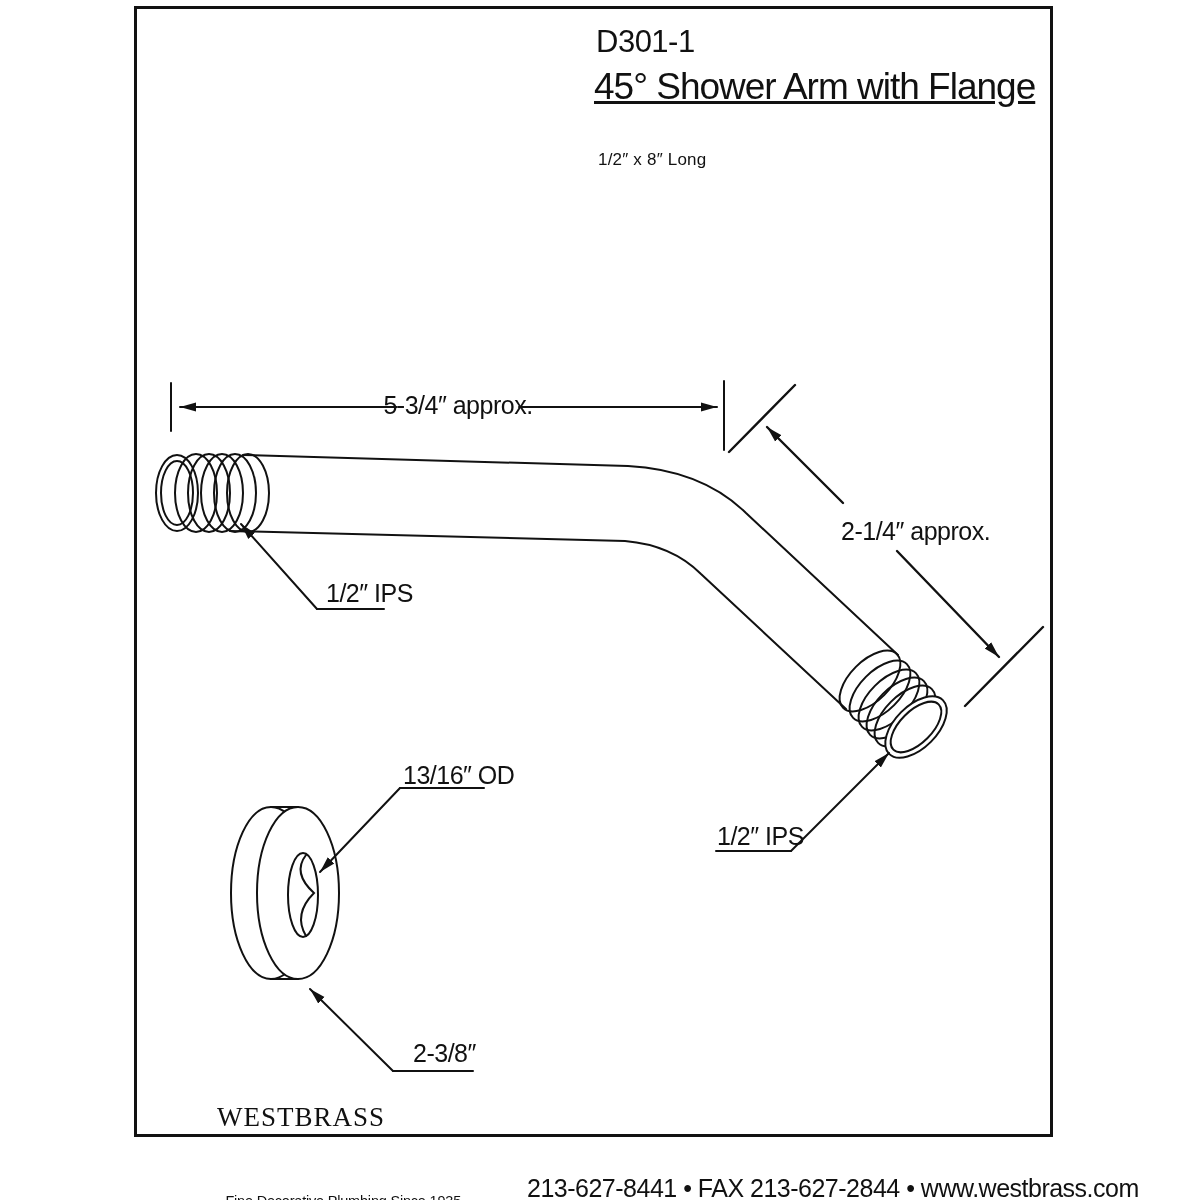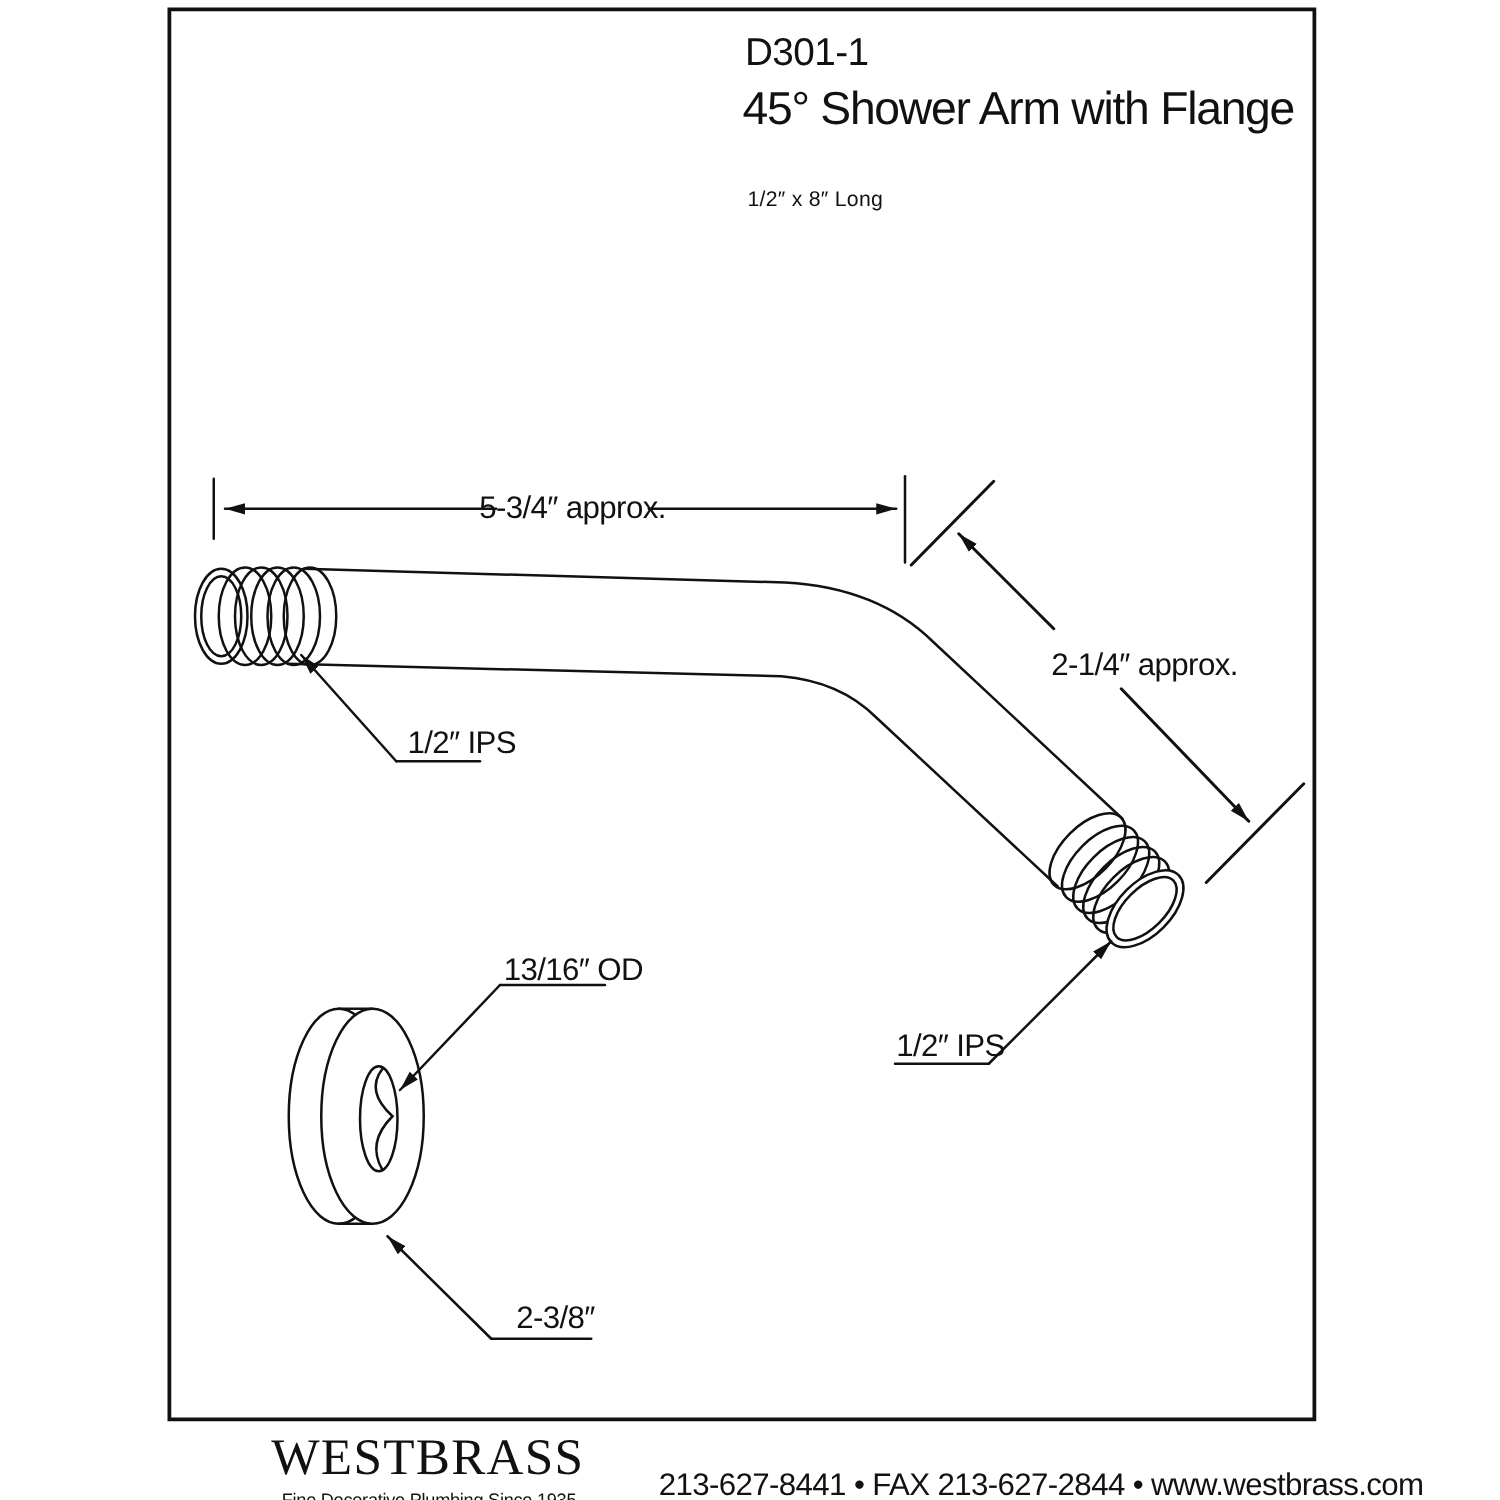--- a/index.html
+++ b/index.html
@@ -33,20 +33,21 @@
     left: 596px; top: 24px;
     font-size: 31px;
     letter-spacing: -0.5px;
     white-space: nowrap;
   }
   .title-product {
     left: 594px; top: 66px;
     font-size: 37px;
     letter-spacing: -1px;
     white-space: nowrap;
+    text-decoration: underline;
   }
   .title-size {
     left: 598px; top: 118px;
     font-size: 17px;
     letter-spacing: 0.2px;
     white-space: nowrap;
     margin-top: 32px;
   }
 
   svg.drawing {
@@ -65,23 +66,23 @@
   svg.drawing .whitefill { fill: #ffffff; }
   svg.drawing text {
     font-family: "Liberation Sans", sans-serif;
     font-size: 25px;
     letter-spacing: -0.5px;
     fill: #111111;
     stroke: none;
   }
 
   .footer-brand {
-    left: 217px; top: 1141px;
+    left: 217px; top: 1102px;
     font-family: "Liberation Serif", serif;
-    font-size: 41px;
+    font-size: 27px;
     letter-spacing: 1px;
     white-space: nowrap;
   }
   .footer-tagline {
     left: 217px; top: 1193px;
     width: 244px;
     text-align: right;
     font-size: 14.5px;
     letter-spacing: -0.2px;
     white-space: nowrap;

